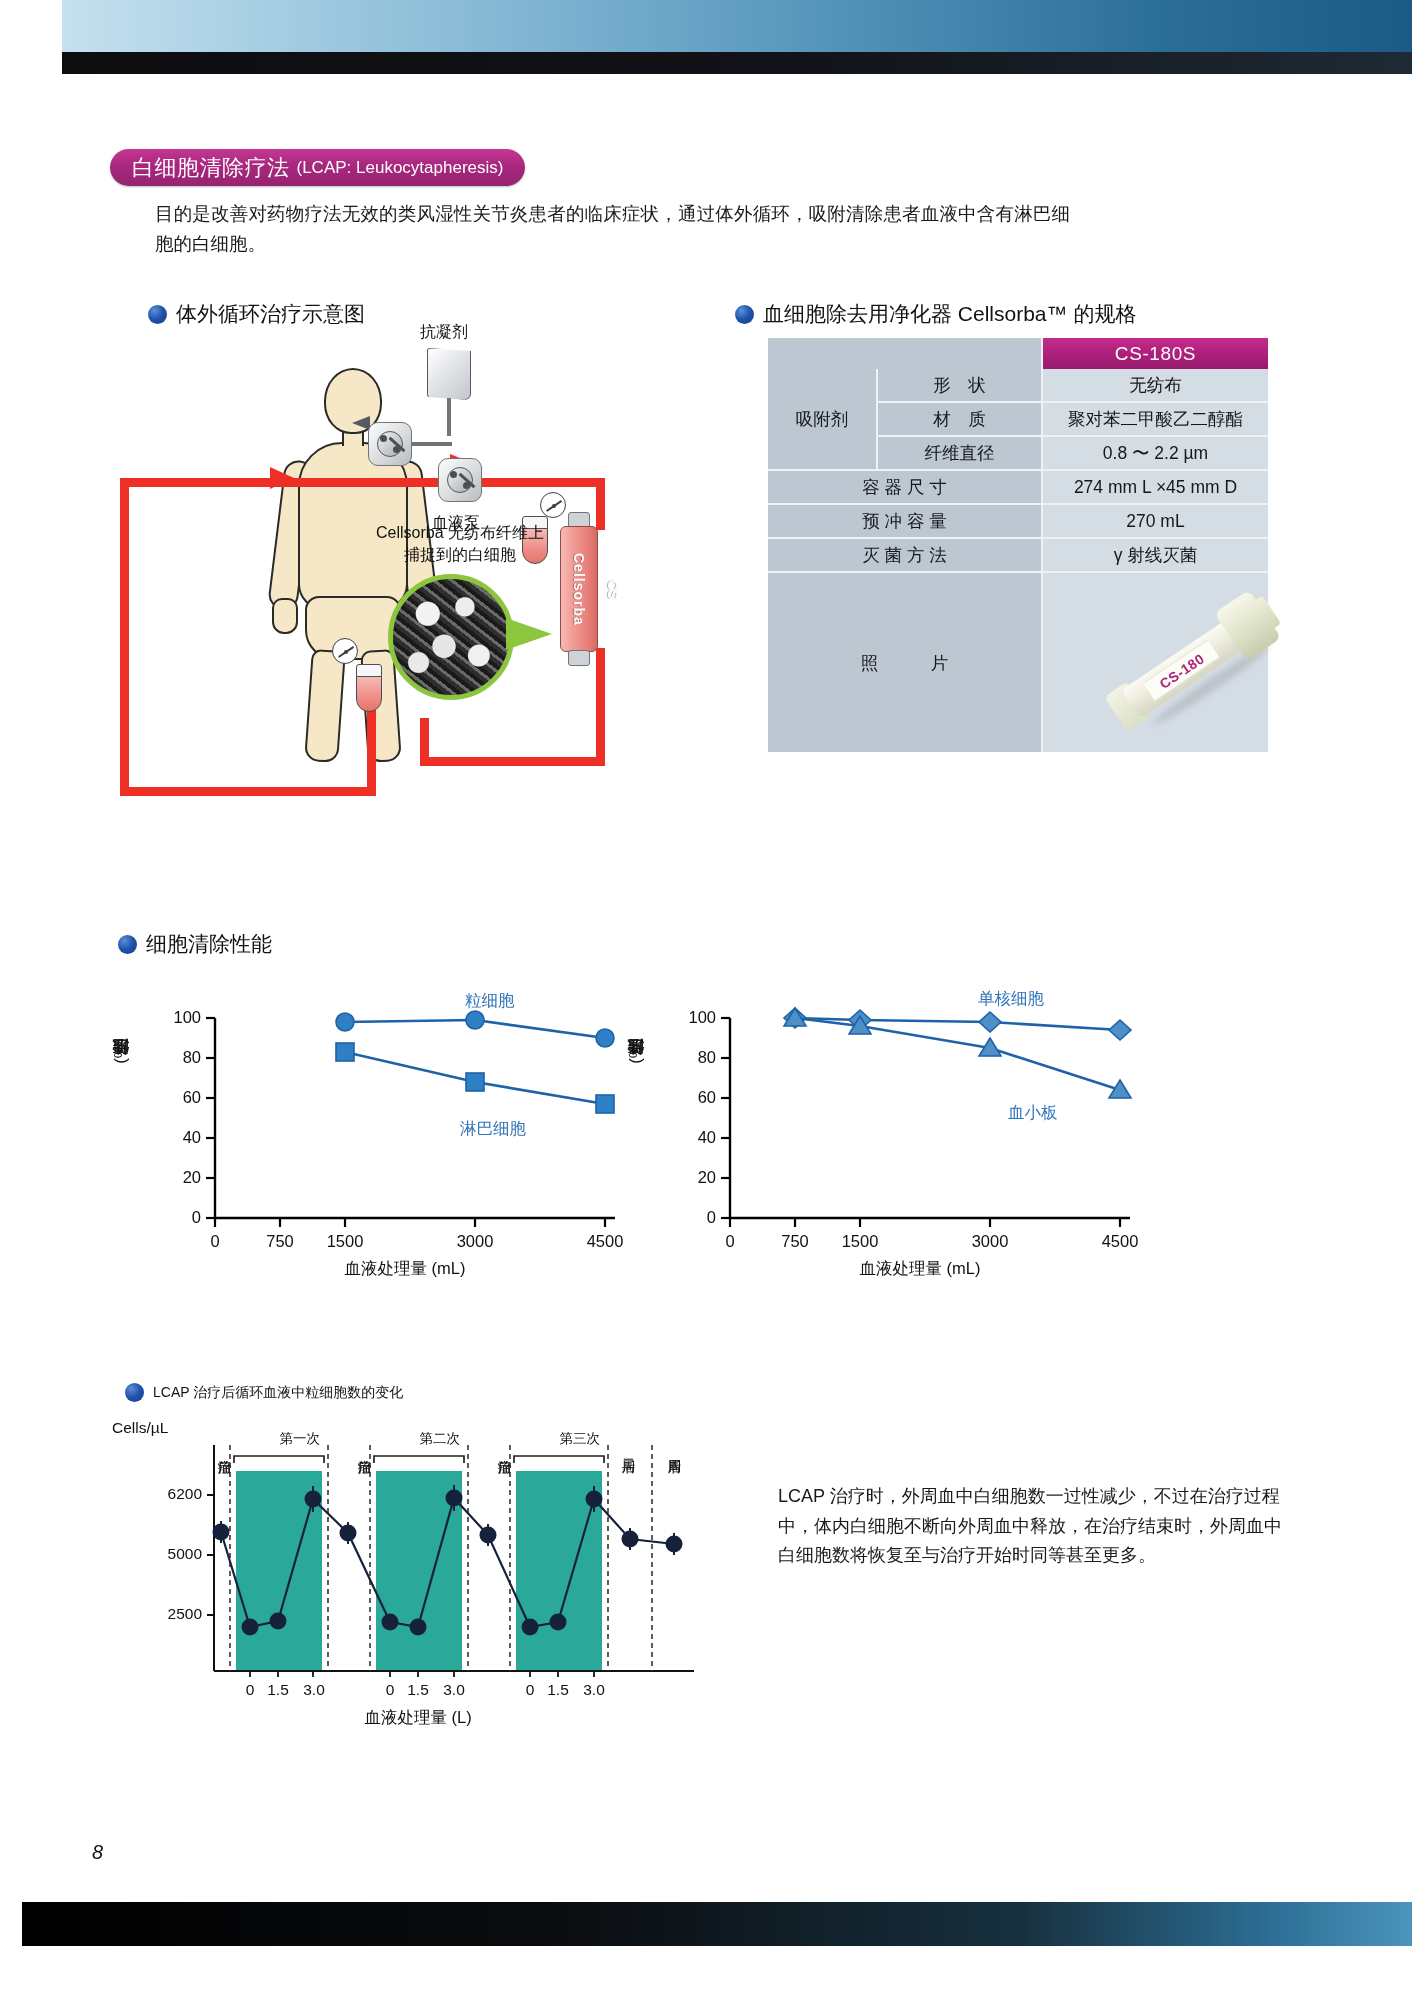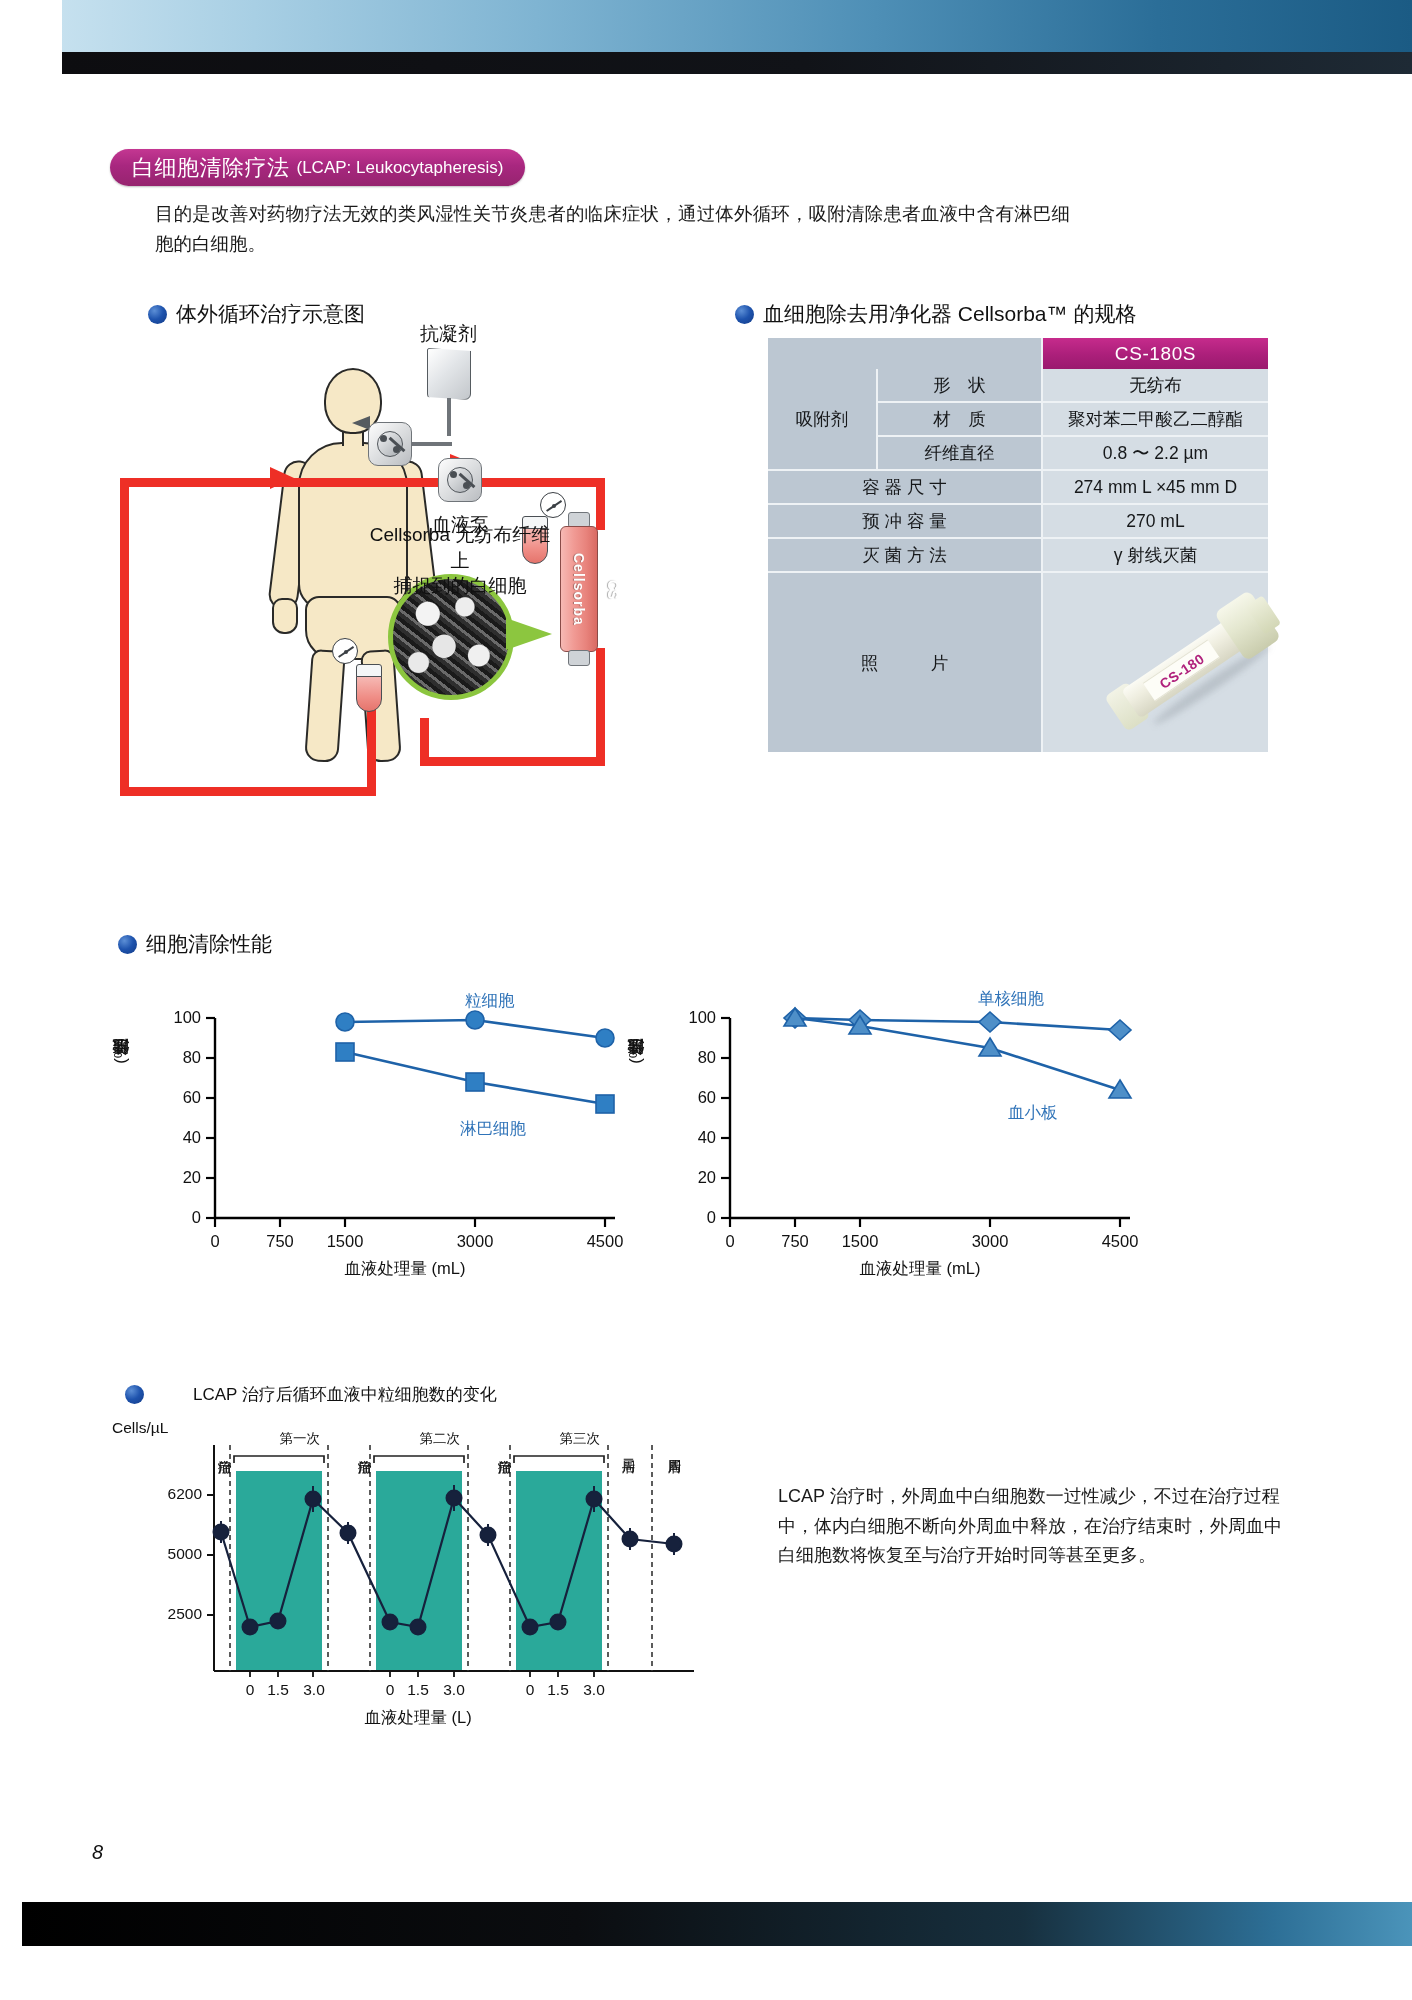--- a/index.html
+++ b/index.html
@@ -62,21 +62,21 @@
     width:19px; height:19px; border-radius:50%;
     background:radial-gradient(circle at 34% 30%, #5c8fd6 0%, #1e53ad 48%, #123a86 100%);
     margin-right:9px; flex:0 0 auto;
   }
   .sec-head .txt { font-size:21px; color:#111; white-space:nowrap; }
 
   #head-diagram { left:148px; top:300px; }
   #head-spec    { left:735px; top:300px; }
   #head-perf    { left:118px; top:930px;text-align:center; }
   #head-lcap    { left:125px; top:1383px; }
-  #head-lcap .txt { font-size:17px;margin-left:40px; }
+  #head-lcap .txt { font-size:14px; }
 
   
   #spec-table {
     position:absolute; left:768px; top:338px; width:500px; height:349px;
     border-collapse:separate; border-spacing:0;
     background:#c2ccd6;
     font-size:17px; color:#16181a;
   }
   #spec-table td { padding:0; vertical-align:middle; text-align:center; }
   .th-blank { background:#bcc7d2; height:31px; }
@@ -202,21 +202,21 @@
       repeating-linear-gradient(38deg,#2e2e2e 0 4px,#6a6a6a 4px 7px,#1a1a1a 7px 11px),
       #2b2b2b;
     overflow:hidden;
   }
   #sem-pointer {
     position:absolute; left:386px; top:288px; width:0; height:0;
     border-top:16px solid transparent; border-bottom:16px solid transparent;
     border-left:46px solid #8cc63f;
   }
 
-  .dlabel { position:absolute; font-size:19px; color:#111; line-height:1.35; }
+  .dlabel { position:absolute; font-size:16px; color:#111; line-height:1.35; }
 
   
   .perf-chart { position:absolute; }
   .ylab { position:absolute; font-size:16.5px; color:#111; text-align:right; }
   .xlab { position:absolute; font-size:16.5px; color:#111; text-align:center; }
   .axis-title-y {
     position:absolute; font-size:16.5px; color:#111;
     writing-mode:vertical-rl; transform:rotate(180deg); white-space:nowrap;
   }
   .axis-title-x { position:absolute; font-size:16.5px; color:#111; text-align:center; }

